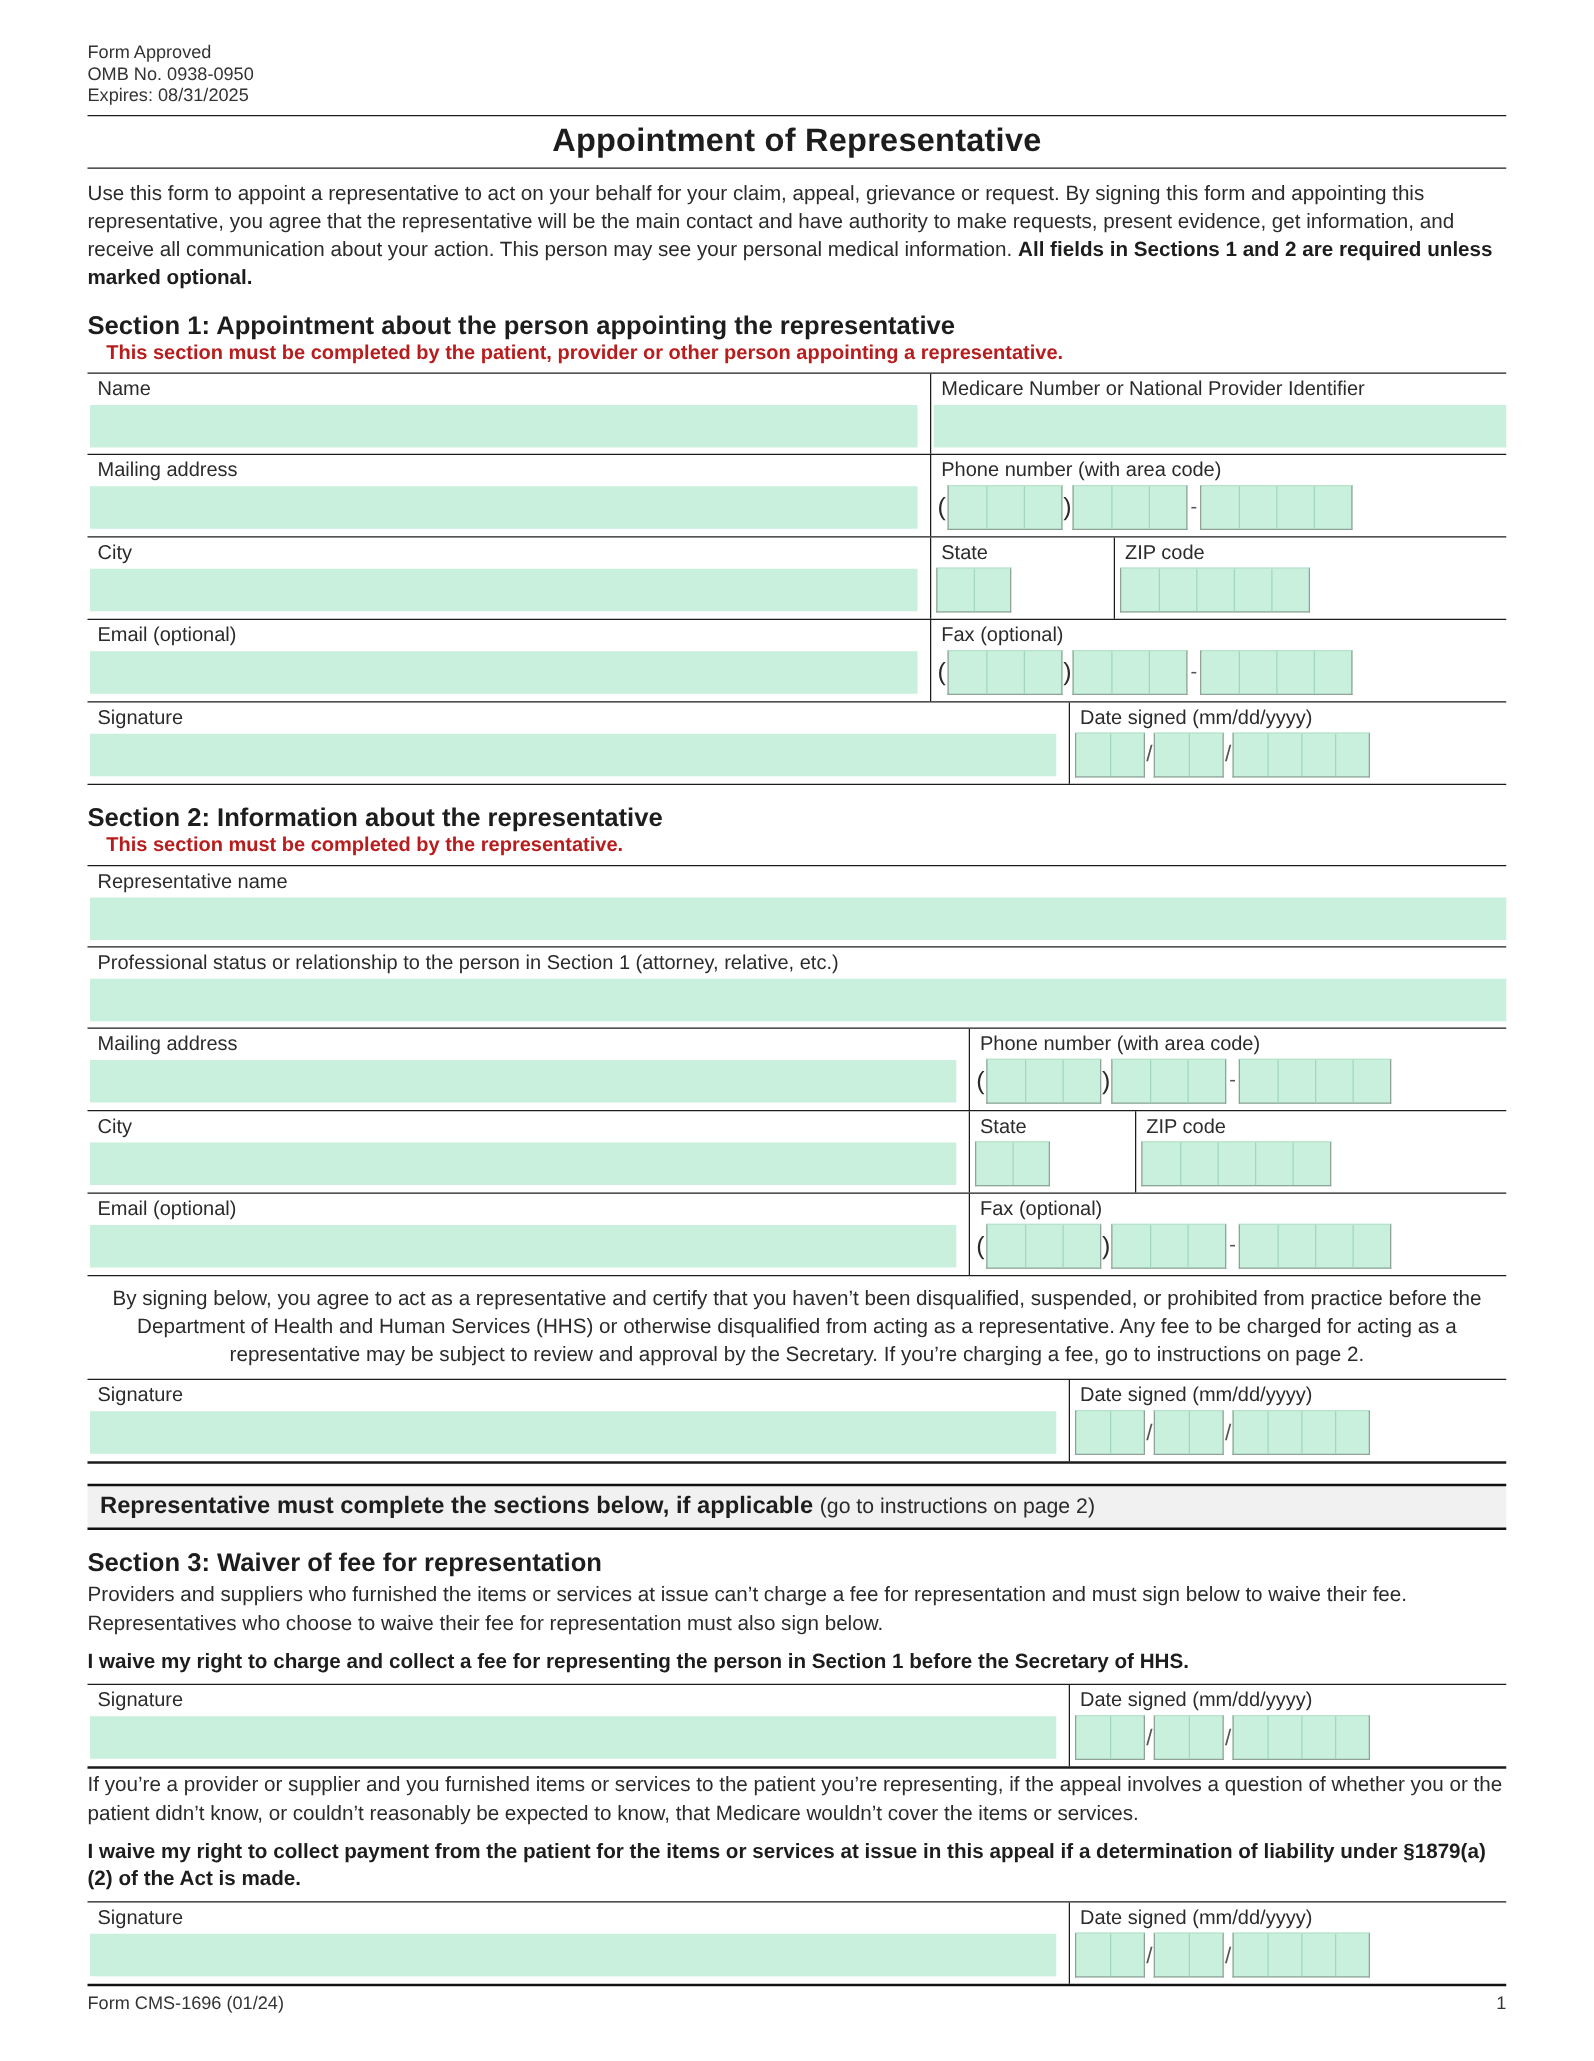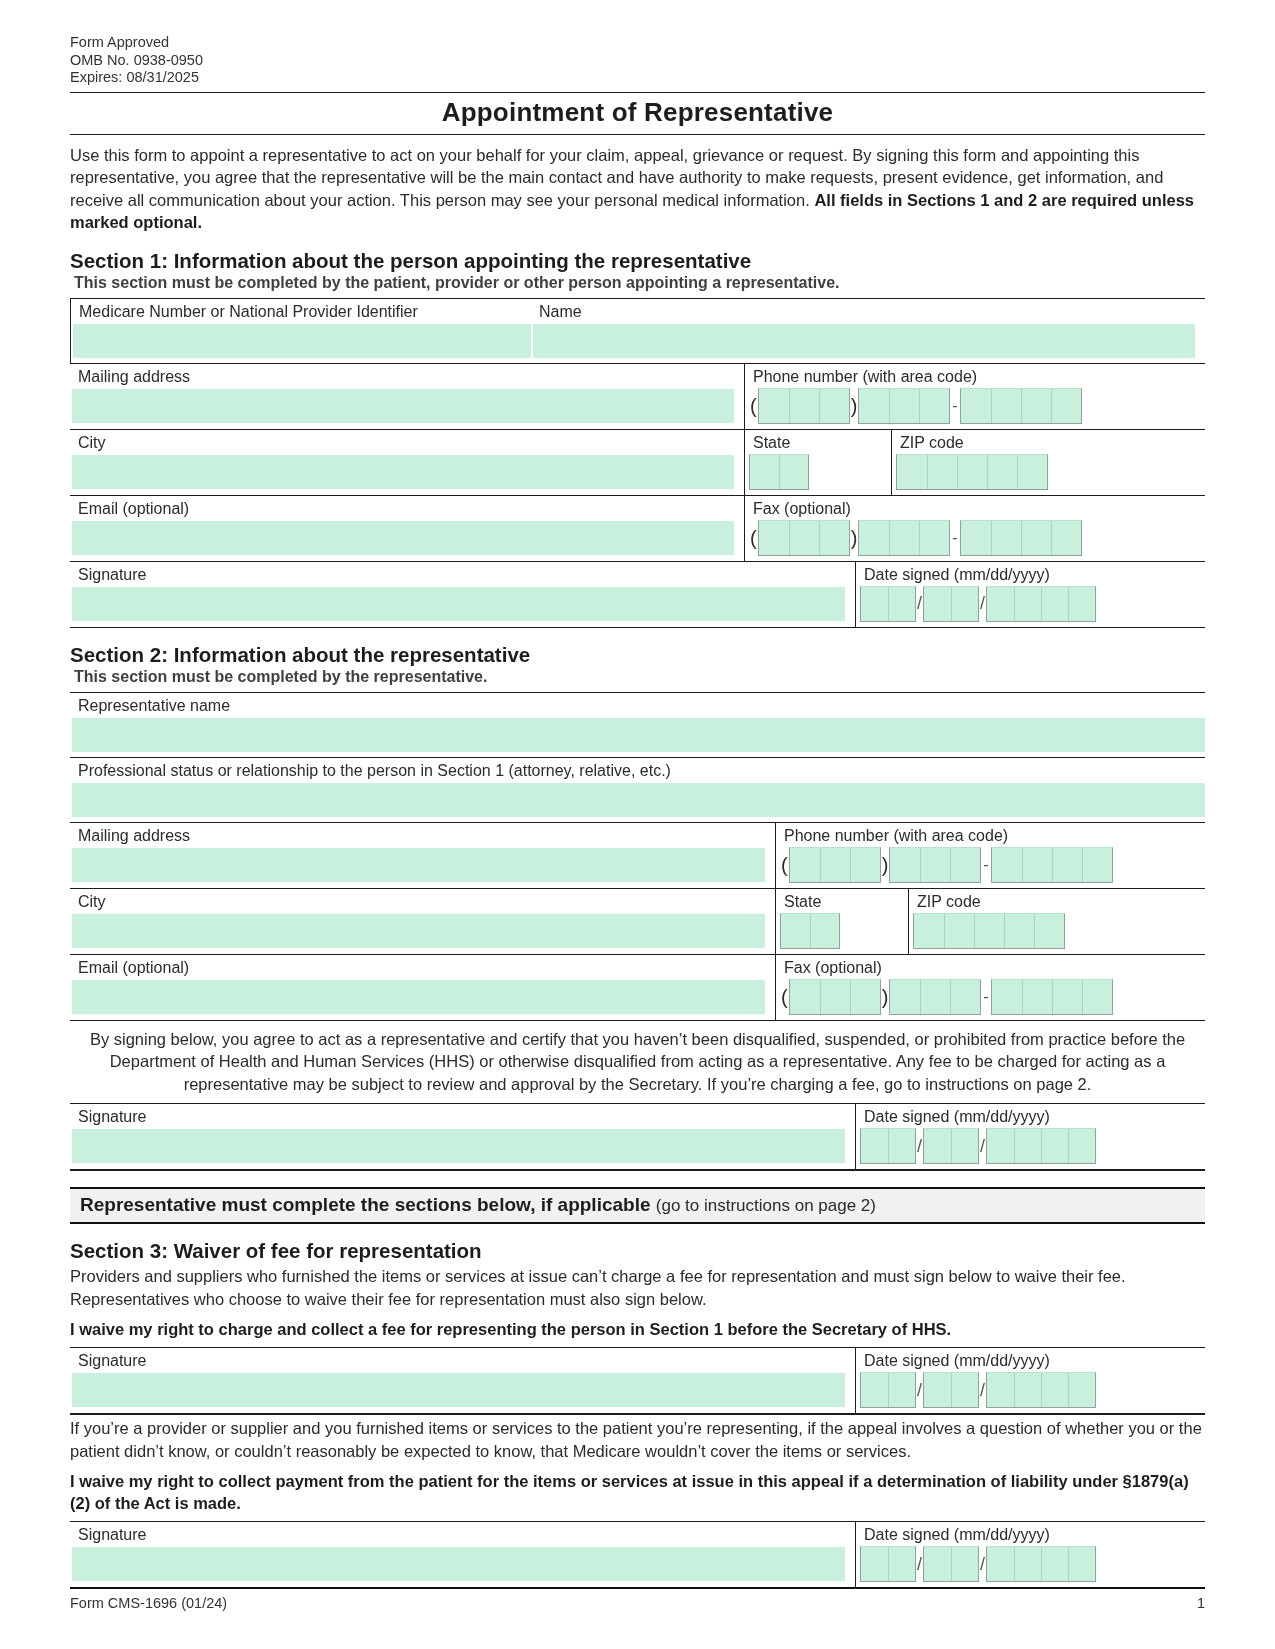--- a/index.html
+++ b/index.html
@@ -13,21 +13,21 @@
   .hdr{ display:flex; justify-content:space-between; align-items:flex-end; padding-bottom:5px; }
   .hdr-left div{ font-size:15.5px; line-height:19px; color:#333; }
   .hdr-right{ text-align:left; font-size:14.5px; line-height:17.5px; color:#333; }
   .titlebar{
     border-top:1.5px solid #1c1c1c; border-bottom:1.5px solid #1c1c1c;
     text-align:center; font-size:26px; font-weight:700; padding:4px 0 6px; letter-spacing:.2px; color:#1d1d1d;
   }
   .intro{ margin:9px 0 0; font-size:16.5px; line-height:22.5px; }
   .intro b{ color:#1d1d1d; }
   h2.sec{ font-size:20.5px; font-weight:700; margin:15px 0 1px; color:#1d1d1d; }
-  h3.sub{ font-size:16px; font-weight:700; margin:0 4px 6px; color:#404040; }
+  h3.sub{ font-size:16px; font-weight:700; margin:0 15px 6px; color:#b91c1c; }
   
   .tbl{ border-bottom:1.5px solid #1c1c1c; }
   .trow{ display:flex; border-top:1.5px solid #1c1c1c; }
   .tcell{ padding:3px 0 5px; }
   .tcell .lbl{ font-size:16px; line-height:19px; padding-left:8px; white-space:nowrap; color:#2b2b2b; }
   .cdiv{ border-left:1.2px solid #1c1c1c; }
   .colA{ width:674px; } .colA2{ width:705px; } .colSig{ width:785px; }
   .stateCol{ width:147px; } .stateCol2{ width:133px; }
   .grow{ flex:1; }
   .fill{ height:34px; background:#c8f0dc; margin:3px 10px 0 2px; }
@@ -69,32 +69,32 @@
     <div class="hdr-right">
       <div>Form Approved</div>
       <div>OMB No. 0938-0950</div>
       <div>Expires: 08/31/2025</div>
     </div>
   </div>
   <div class="titlebar">Appointment of Representative</div>
 
   <p class="intro"><span>Use this form to appoint a representative to act on your behalf for your claim, appeal, grievance or request. By signing this form and appointing this representative, you agree that the representative will be the main contact and have authority to make requests, present evidence, get information, and receive all communication about your action. This person may see your personal medical information.</span> <b>All fields in Sections 1 and 2 are required unless marked optional.</b></p>
 
-  <h2 class="sec">Section 1: Information about the person appointing the representative</h2>
+  <h2 class="sec">Section 1: Appointment about the person appointing the representative</h2>
   <h3 class="sub">This section must be completed by the patient, provider or other person appointing a representative.</h3>
 
   <div class="tbl">
     <div class="trow">
+      <div class="tcell colA">
+        <div class="lbl">Name</div>
+        <div class="fill"></div>
+      </div>
       <div class="tcell cdiv grow">
         <div class="lbl">Medicare Number or National Provider Identifier</div>
         <div class="fill flush"></div>
-      </div>
-      <div class="tcell colA">
-        <div class="lbl">Name</div>
-        <div class="fill"></div>
       </div>
     </div>
     <div class="trow">
       <div class="tcell colA">
         <div class="lbl">Mailing address</div>
         <div class="fill"></div>
       </div>
       <div class="tcell cdiv grow">
         <div class="lbl">Phone number (with area code)</div>
         <div class="pgroup">

